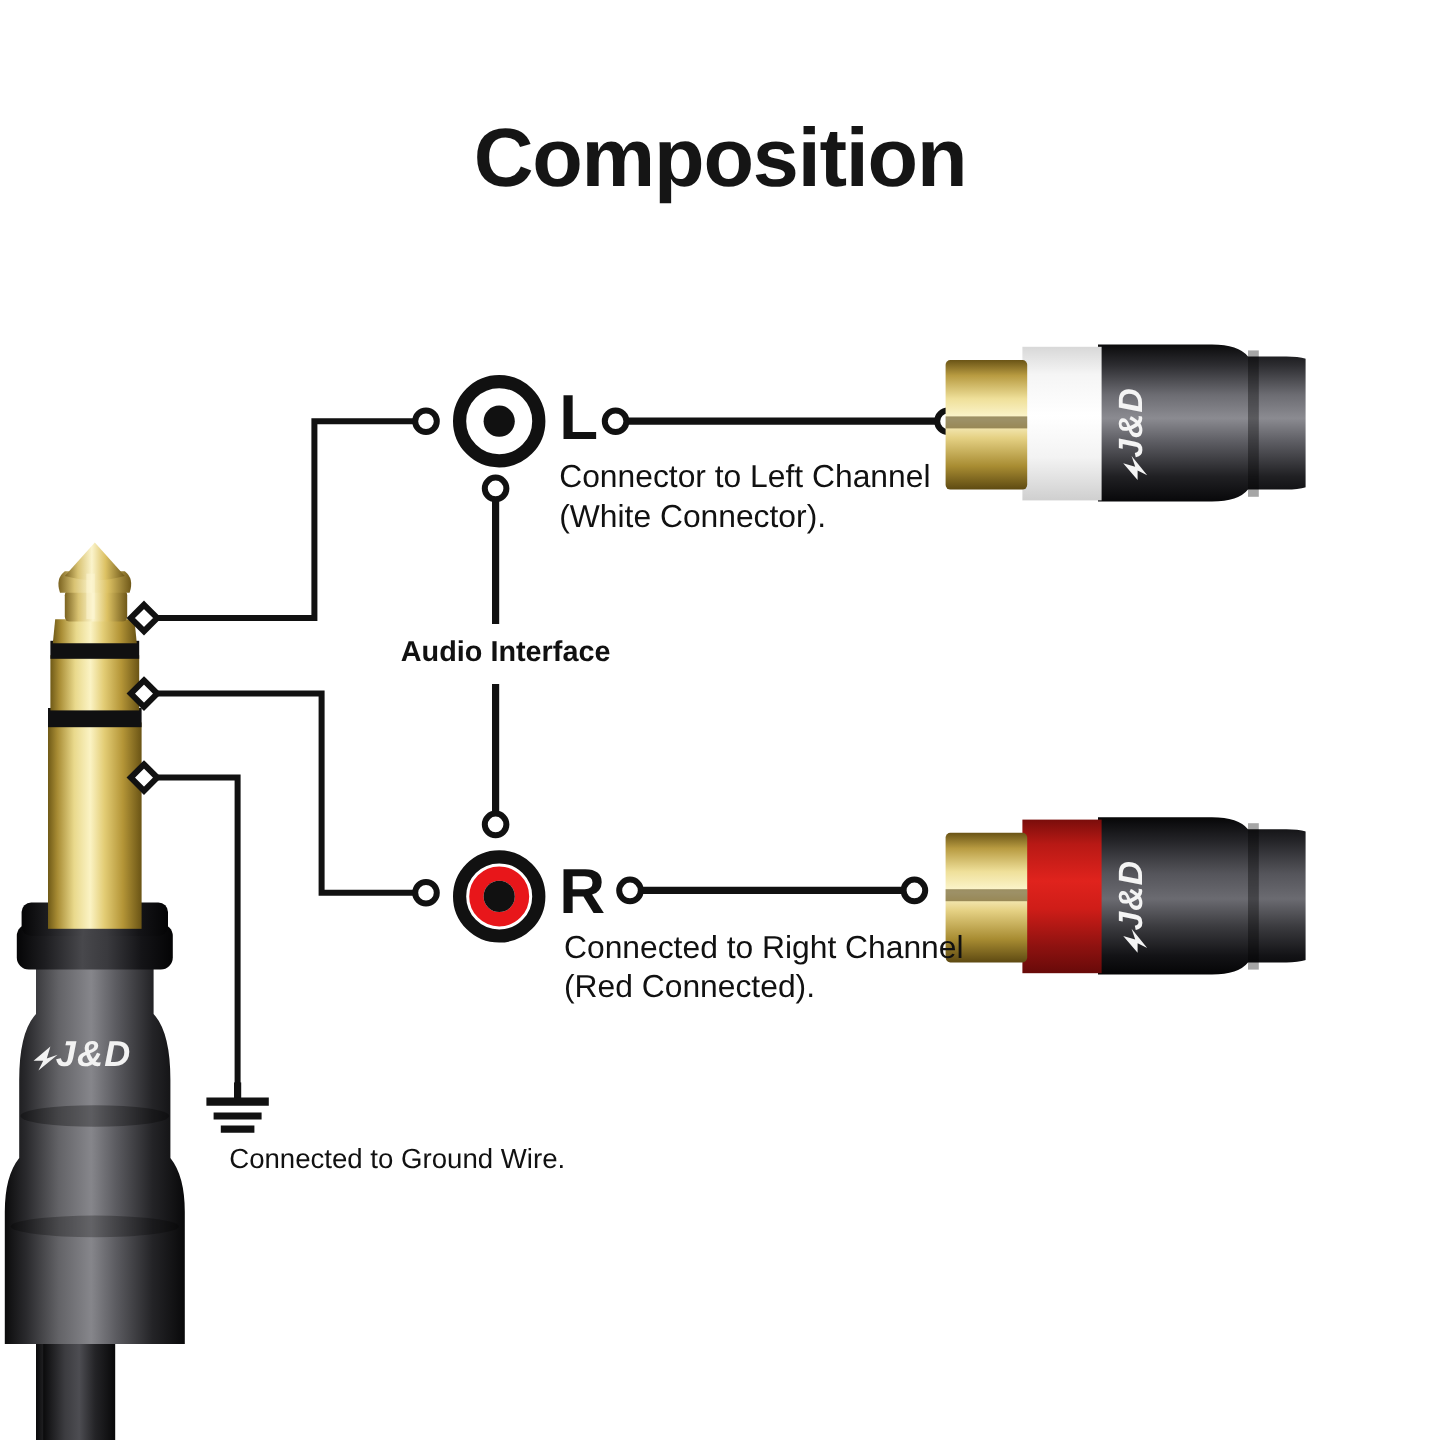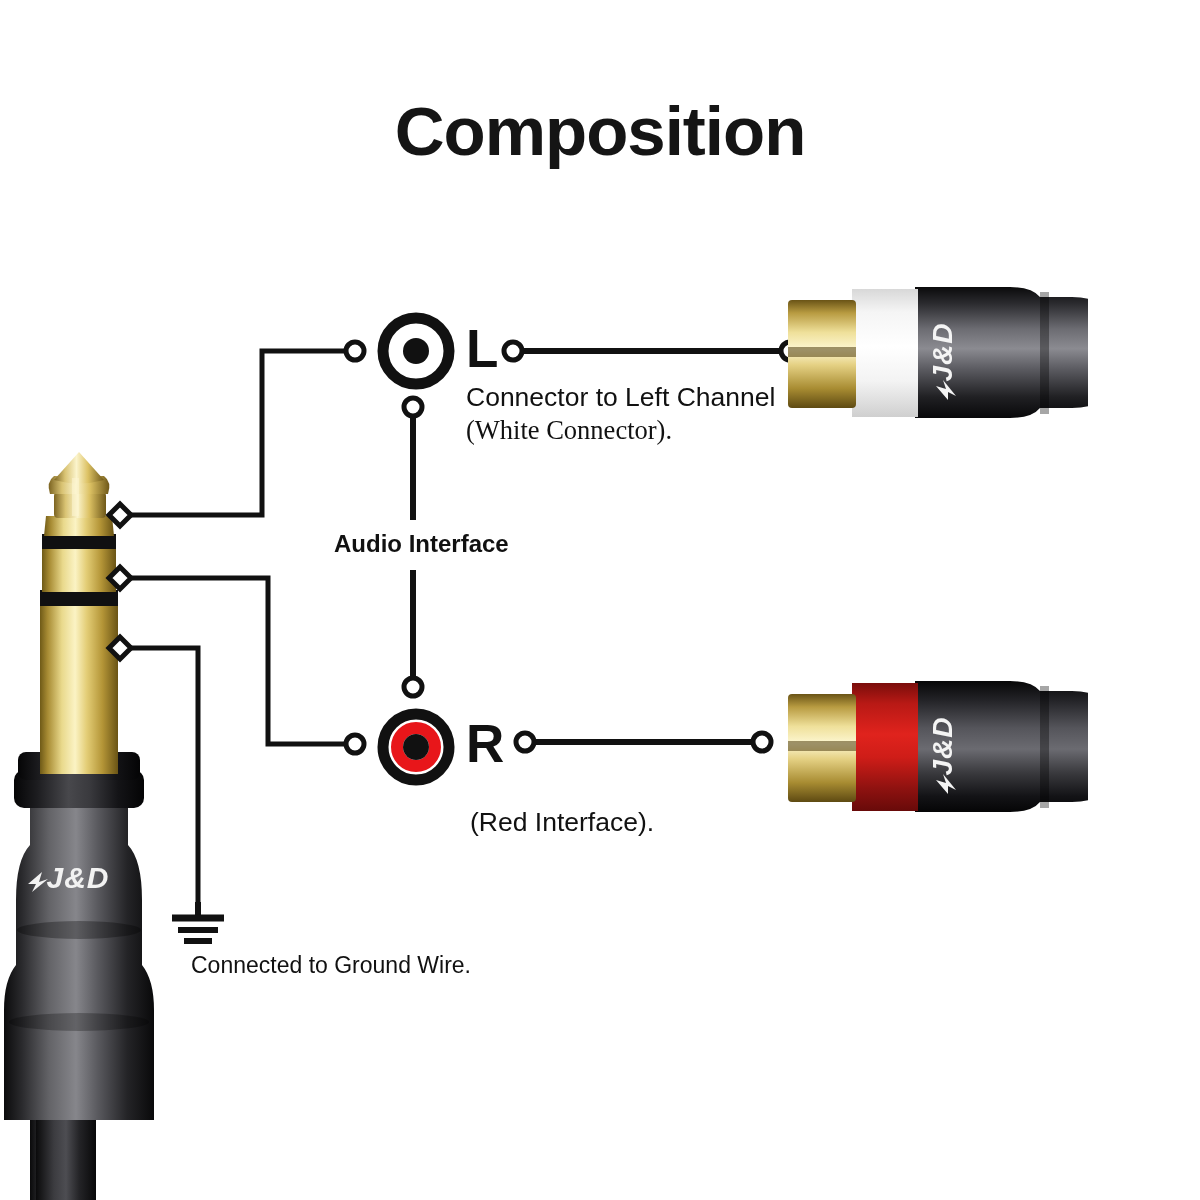--- a/index.html
+++ b/index.html
@@ -296,23 +296,24 @@
       <g transform="translate(952,746) rotate(-90)">
         <text x="0" y="0" text-anchor="middle" font-family="Liberation Sans, sans-serif" font-size="28" font-weight="bold" font-style="italic" fill="#f4f4f4" letter-spacing="1">J&amp;D</text>
         <path d="M -48 -4 L -34 -16 L -37 -6 L -28 -9 L -44 4 L -40 -4 Z" fill="#f4f4f4"></path>
       </g>
     </g>
   </svg>
 
   <div class="lbl chanmark" style="left:466px; top:318px;">L</div>
 
   <div class="lbl desc" style="left:466px; top:381px;">Connector to Left Channel</div>
-  <div class="lbl desc" style="left:466px; top:414px;font-family:Liberation Serif, serif;">(White Connector).</div>
+  <div class="lbl desc" style="left:466px; top:414px;">(White Connector).</div>
 
   <div class="lbl chanmark" style="left:466px; top:713px;">R</div>
 
-  <div class="lbl desc" style="left:470px; top:806px;">(Red Interface).</div>
+  <div class="lbl desc" style="left:470px; top:773px;">Connected to Right Channel</div>
+  <div class="lbl desc" style="left:470px; top:806px;">(Red Connected).</div>
 
   <div class="lbl midlabel" style="left:334px; top:530px;">Audio Interface</div>
 
   <div class="lbl groundlabel" style="left:191px; top:952px;">Connected to Ground Wire.</div>
 
 </div>
 
 </body></html>

